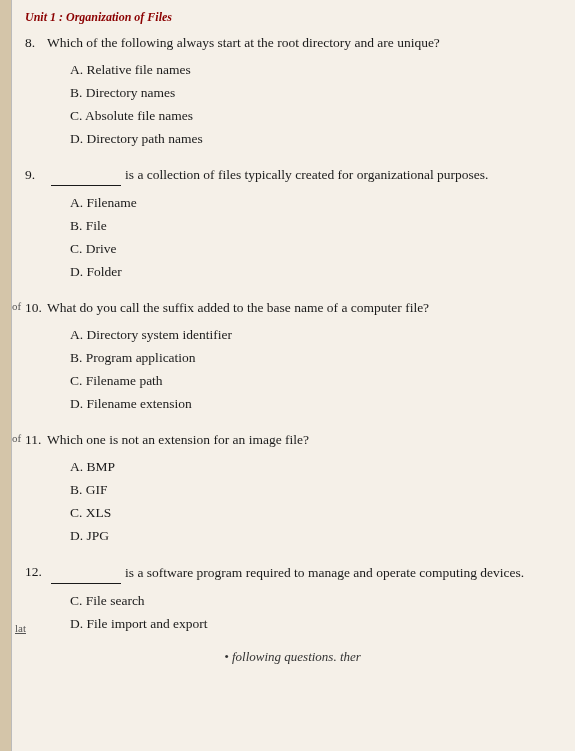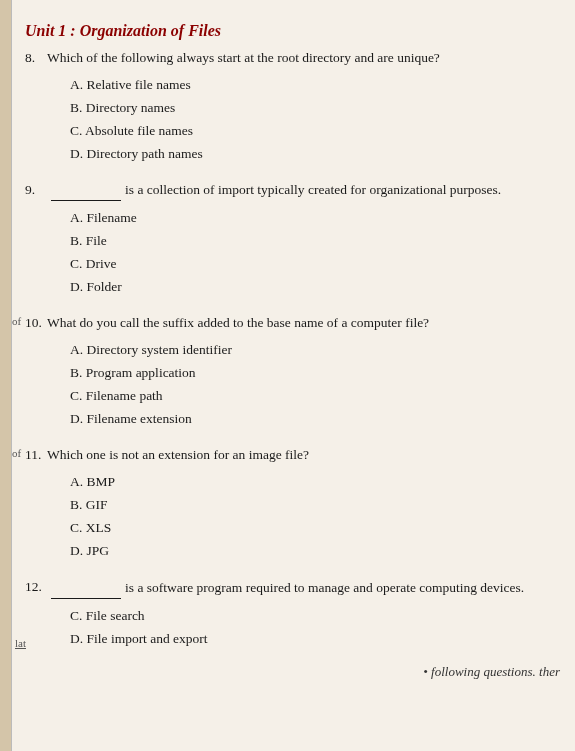--- a/index.html
+++ b/index.html
@@ -13,26 +13,25 @@
       min-height: 751px;
       background-color: #f5f0e8;
       font-family: Georgia, 'Times New Roman', serif;
       font-size: 14px;
       color: #1a1a1a;
       padding: 10px 15px;
       overflow-x: hidden;
     }
 
     .unit-title {
-      font-size: 16px;
+      font-size: 12px;
       font-weight: bold;
       color: #8B0000;
       margin-bottom: 8px;
       font-style: italic;
-      margin-top: 12px;
     }
 
     .question-block {
       margin-bottom: 14px;
     }
 
     .question-text {
       font-size: 13.5px;
       line-height: 1.5;
       margin-bottom: 6px;
@@ -87,21 +86,21 @@
       display: flex;
       flex-wrap: wrap;
       margin-bottom: 6px;
     }
 
     .bottom-note {
       font-size: 13px;
       font-style: italic;
       color: #333;
       margin-top: 8px;
-      text-align: right;
+      text-align: center;
     }
   </style>
 </head>
 <body>
 
 <div class="page-edge-left"></div>
 
 <div class="content-wrapper">
 
   <div class="unit-title">Unit 1 : Organization of Files</div>
@@ -128,21 +127,21 @@
         <span class="option-label">D.</span>
         <span>Directory path names</span>
       </li>
     </ul>
   </div>
 
   <div class="question-block">
     <div class="question-text">
       <span class="question-number">9.</span>
       <span class="blank">&nbsp;</span>
-      <span>is a collection of import typically created for organizational purposes.</span>
+      <span>is a collection of files typically created for organizational purposes.</span>
     </div>
     <ul class="options-list">
       <li>
         <span class="option-label">A.</span>
         <span>Filename</span>
       </li>
       <li>
         <span class="option-label">B.</span>
         <span>File</span>
       </li>

